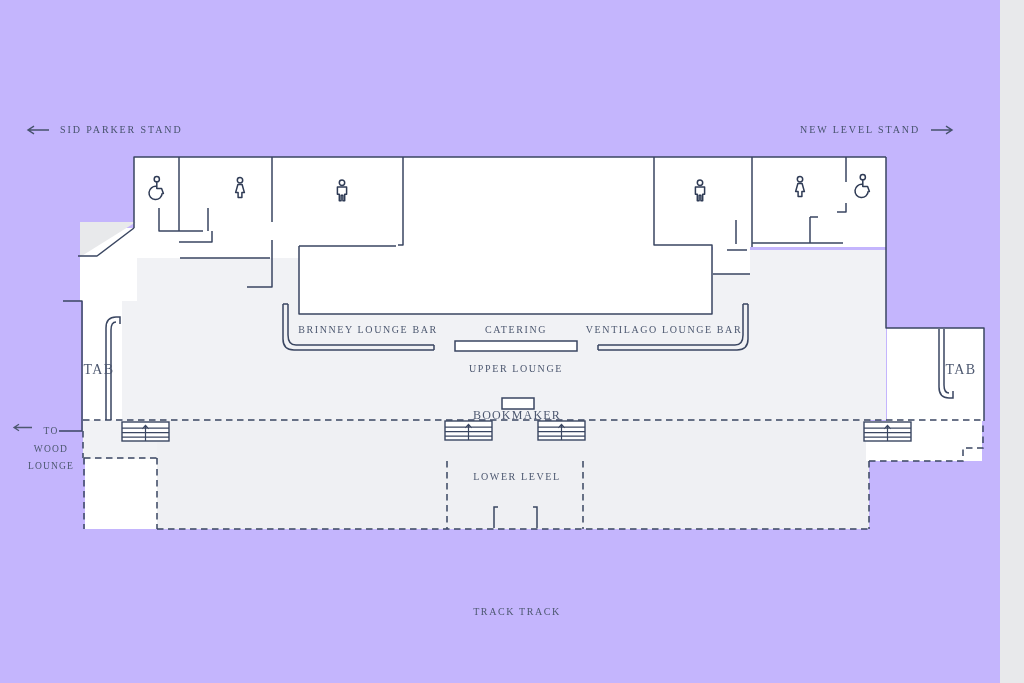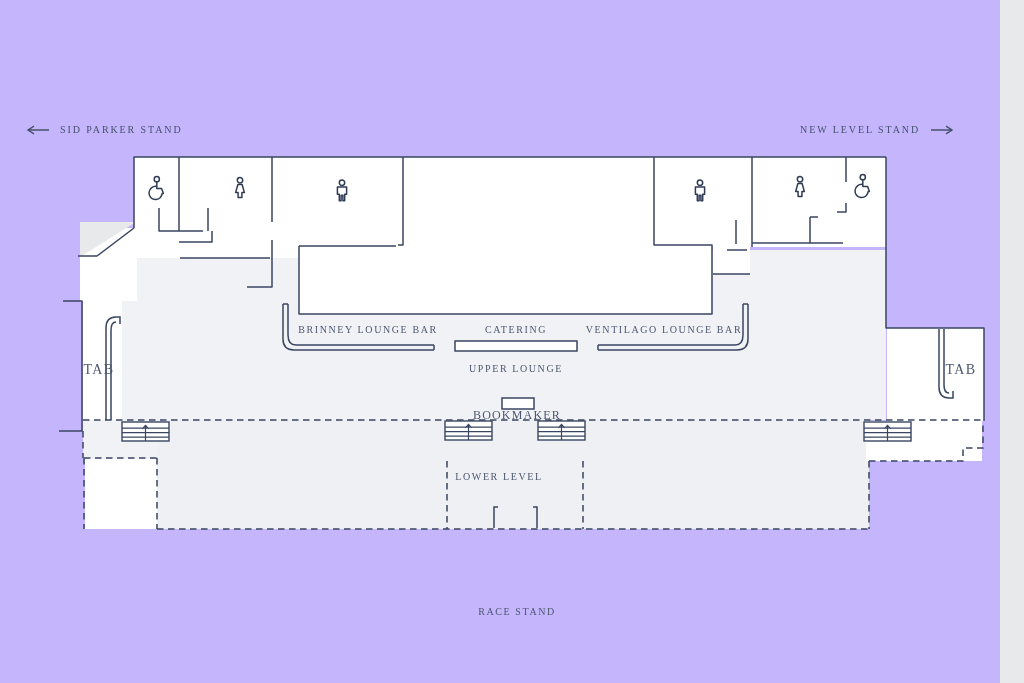--- a/index.html
+++ b/index.html
@@ -127,17 +127,27 @@
     </svg>
   </div>
 
   <div class="lbl" style="left:368px;top:324px;">BRINNEY LOUNGE BAR</div>
   <div class="lbl" style="left:516px;top:324px;">CATERING</div>
   <div class="lbl" style="left:664px;top:324px;">VENTILAGO LOUNGE BAR</div>
   <div class="lbl" style="left:516px;top:363px;">UPPER LOUNGE</div>
   <div class="lbl lbl-sm" style="left:517px;top:410px;">BOOKMAKER</div>
   <div class="lbl lbl-tab" style="left:99px;top:364px;">TAB</div>
   <div class="lbl lbl-tab" style="left:961px;top:364px;">TAB</div>
-  <div class="lbl" style="left:499px;top:471px;">LOWER LEVEL</div>
-  <div class="lbl" style="left:517px;top:606px;">RACE STAND</div>
+  <div class="lbl" style="left:517px;top:471px;">LOWER LEVEL</div>
+  <div class="lbl" style="left:517px;top:606px;">TRACK TRACK</div>
 
+  <div class="exit">
+    <div class="row1">
+      <svg width="21" height="9" viewBox="0 0 21 9">
+        <path d="M20,4.5 H2 M7,1.2 L2,4.5 L7,7.8" fill="none" stroke="#4d5870" stroke-width="1.3"></path>
+      </svg>
+      <span>TO</span>
+    </div>
+    <div>WOOD</div>
+    <div>LOUNGE</div>
+  </div>
 
 </div>
 
 </body></html>

